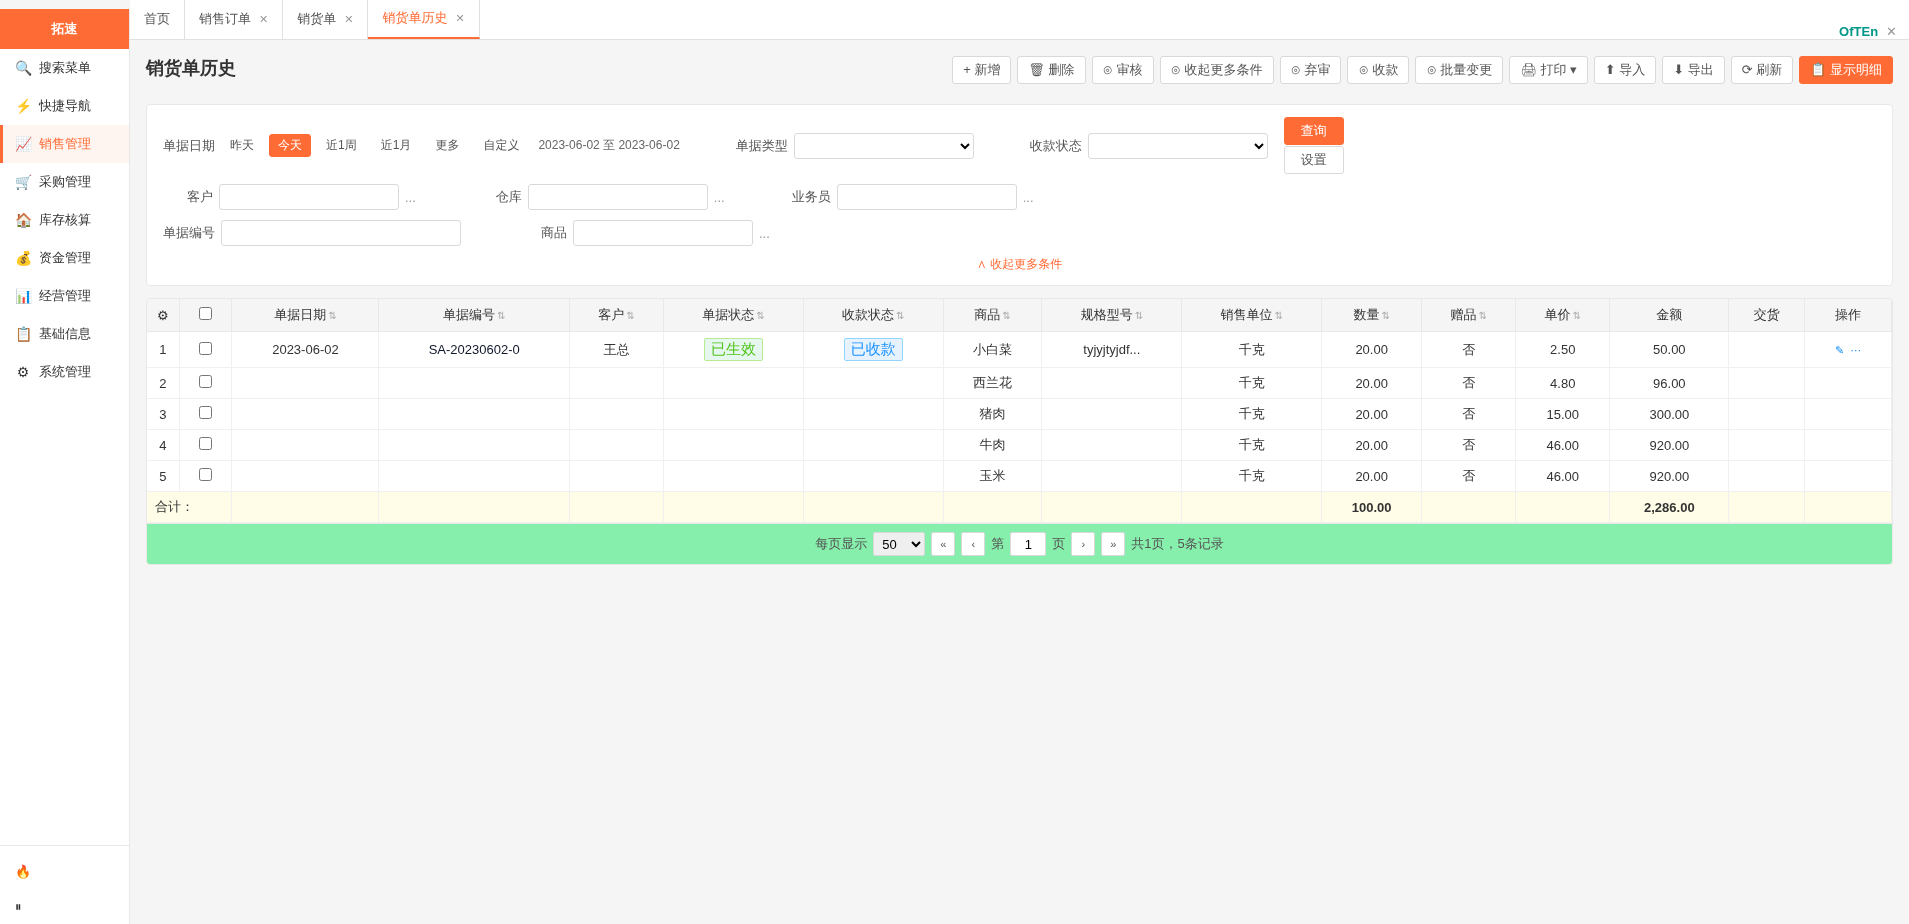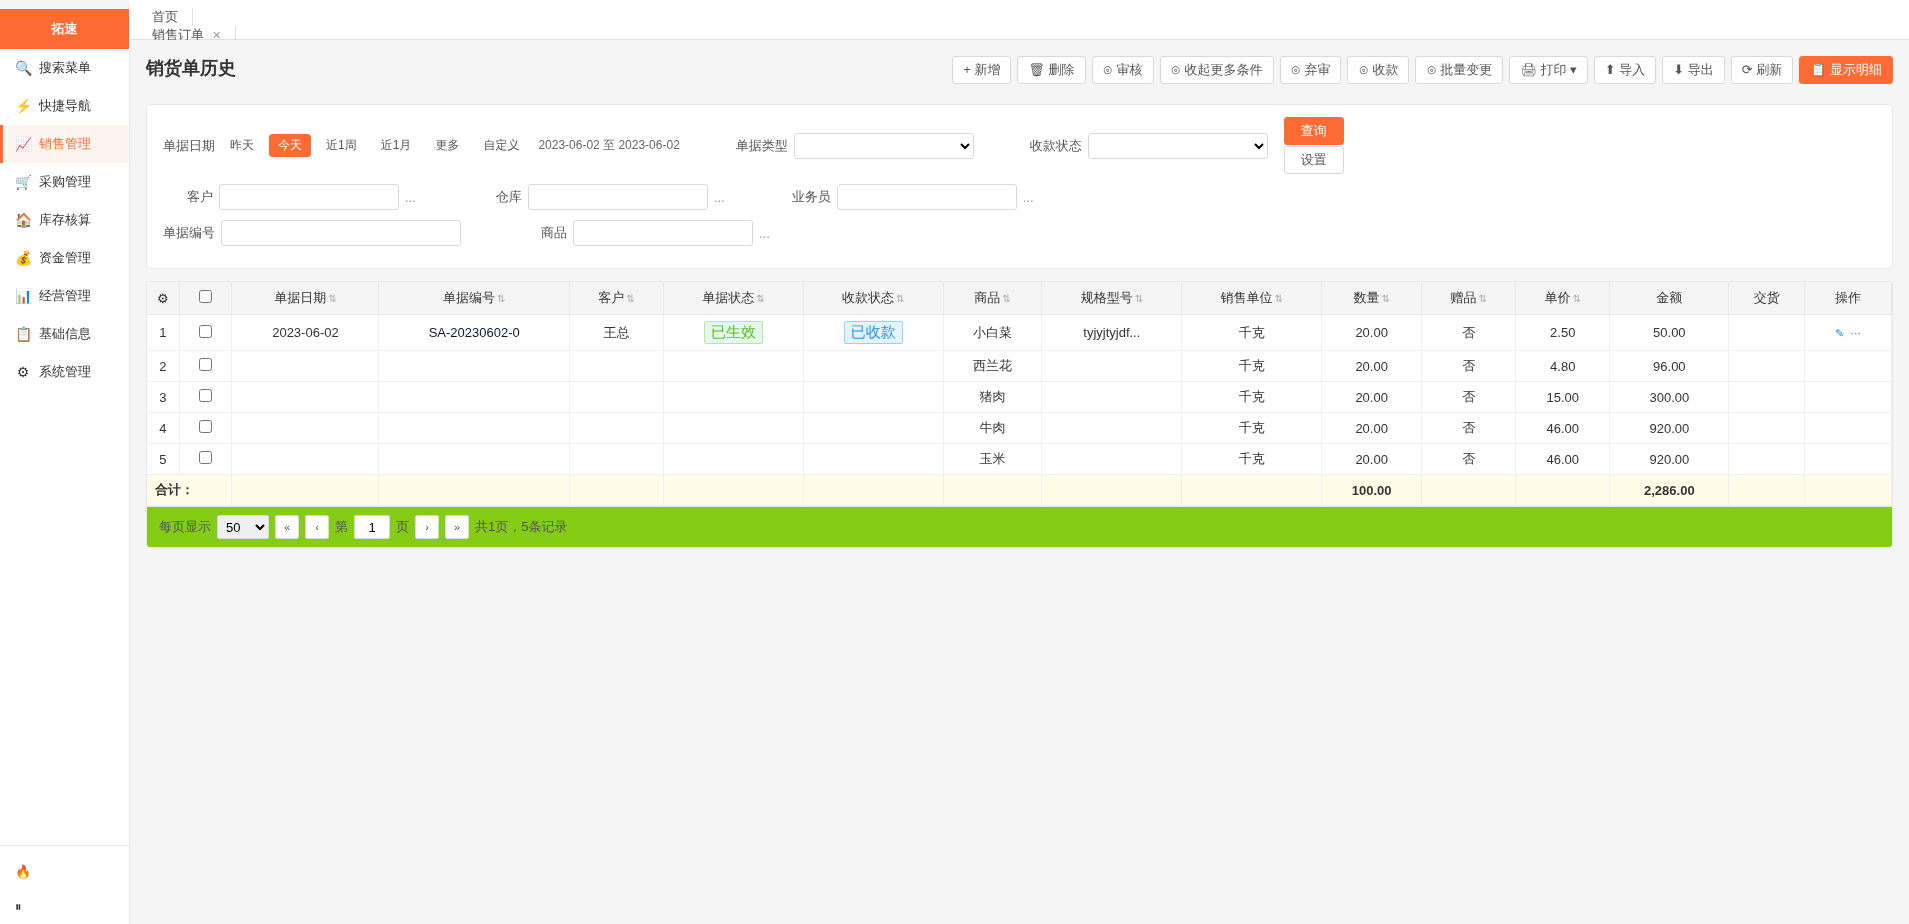--- a/index.html
+++ b/index.html
@@ -51,24 +51,23 @@
       flex-direction: column;
       overflow: hidden;
     }
 
     
     .topbar {
       height: 40px;
       background: #fff;
       border-bottom: 1px solid #e0e0e0;
       display: flex;
-      align-items: flex-start;
-      padding: 8px;
+      align-items: flex-end;
+      padding: 0;
       flex-shrink: 0;
-      flex-direction: column;
     }
     .tab {
       height: 40px;
       padding: 0 14px;
       display: flex;
       align-items: center;
       gap: 6px;
       cursor: pointer;
       color: #555;
       border-right: 1px solid #e0e0e0;
@@ -279,23 +278,23 @@
       cursor: pointer;
       margin: 0 3px;
       font-size: 11px;
     }
     .settings-col { width: 32px; }
 
     
     .table-footer {
       display: flex;
       align-items: center;
-      justify-content: flex-start;
+      justify-content: center;
       padding: 8px 12px;
-      background: #84cc16;
+      background: #86efac;
       border-top: 1px solid #e8e8e8;
       font-size: 12px;
       color: #555;
     }
     .sum-row {
       background: #fffde7;
     }
     .sum-row td {
       background: #fffde7;
     }
@@ -522,20 +521,21 @@
           <span class="filter-label">单据编号</span>
           <input class="filter-input" type="text" style="width: 240px;">
         </div>
         <div class="filter-item" style="margin-left:40px;">
           <span class="filter-label">商品</span>
           <input class="filter-input" type="text" style="">
           <span class="filter-dots">...</span>
         </div>
       </div>
 
+      <div class="filter-collapse">∧ 收起更多条件</div>
     </div>
 
     <div class="table-wrapper">
       <table>
         <thead>
           <tr>
             <th class="settings-col">⚙</th>
             <th><input type="checkbox" style=""></th>
             <th><span>单据日期</span><span class="sort-icon">⇅</span></th>
             <th><span>单据编号</span><span class="sort-icon">⇅</span></th>
@@ -640,21 +640,21 @@
     <td>20.00</td>
     <td>否</td>
     <td>46.00</td>
     <td>920.00</td>
     <td></td>
     <td></td>
   </tr>
           </tbody>
         <tfoot>
           <tr class="sum-row">
-            <td colspan="2" style="text-align:left;font-weight:bold;padding-left:8px;">合计：</td>
+            <td colspan="2" style="text-align:left;font-weight:normal;padding-left:8px;">合计：</td>
             <td></td>
             <td></td>
             <td></td>
             <td></td>
             <td></td>
             <td></td>
             <td></td>
             <td></td>
             <td style="font-weight:bold;">100.00</td>
             <td></td>

